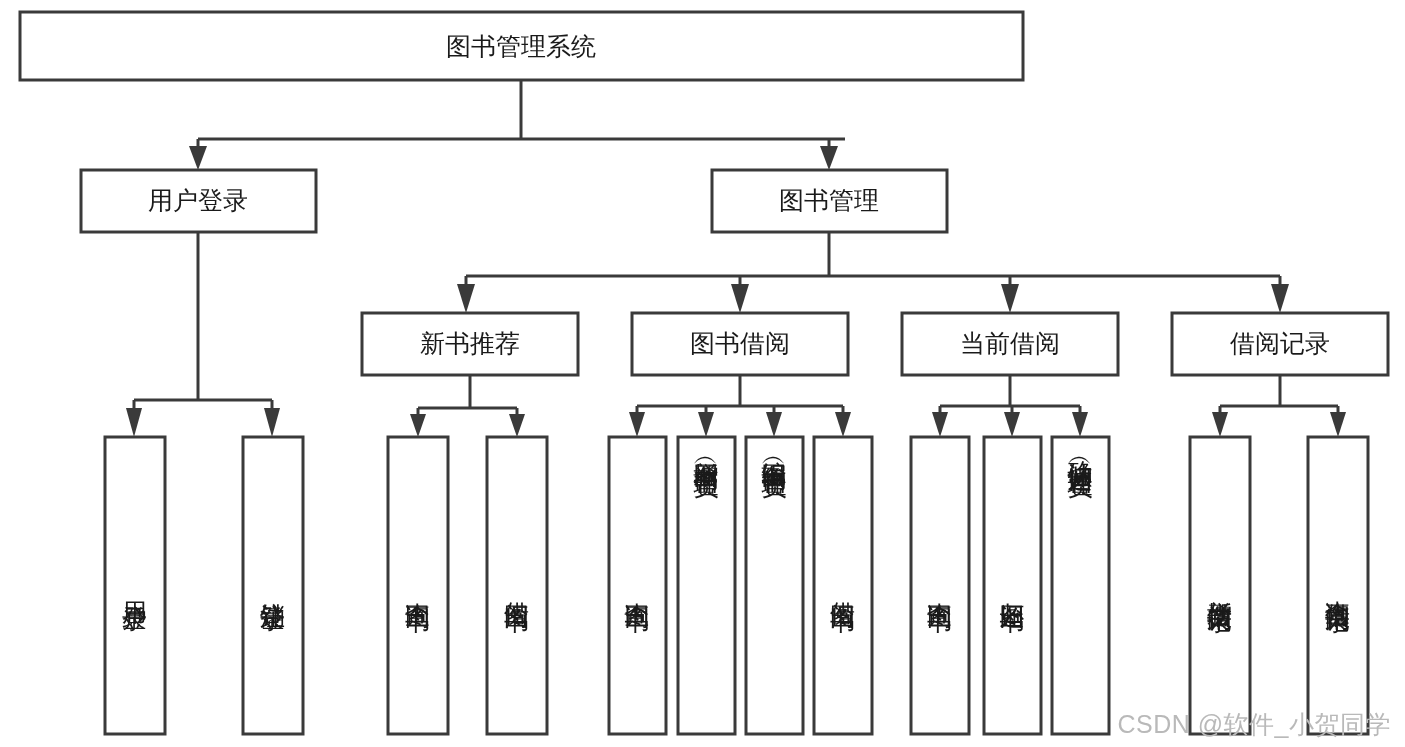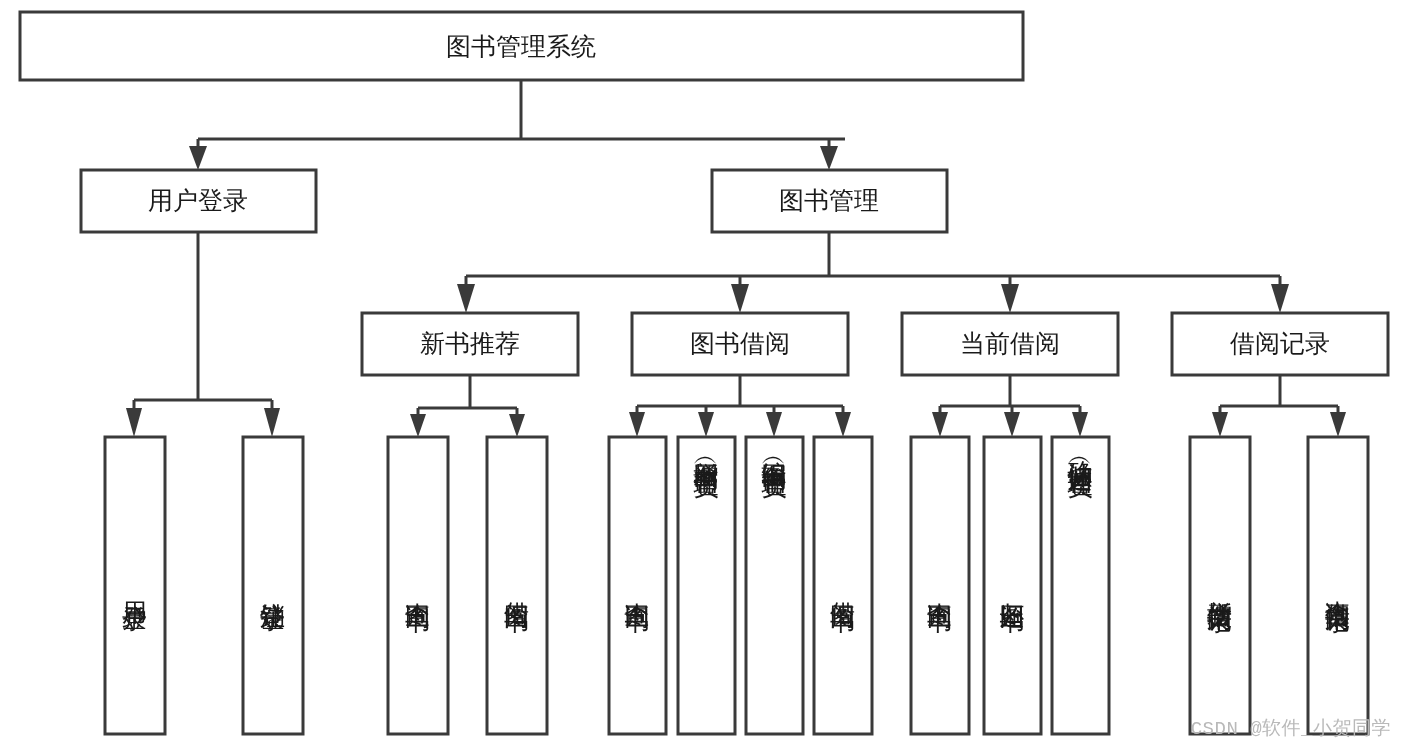--- a/index.html
+++ b/index.html
@@ -68,22 +68,22 @@
     line-height: 1.12;
     color: #1a1a1a;
     letter-spacing: 2px;
     white-space: nowrap;
     text-align: center;
   }
   .watermark {
     position: absolute;
     right: 14px;
     bottom: 6px;
-    font-family: Liberation Mono, monospace;
-    font-size: 19px;
+    font-family: Liberation Sans, sans-serif;
+    font-size: 25px;
     color: #b9b9b9;
     letter-spacing: 0.5px;
     white-space: nowrap;
   }
 </style>
 </head>
 <body>
 
 <div id="diagram-root">
 

